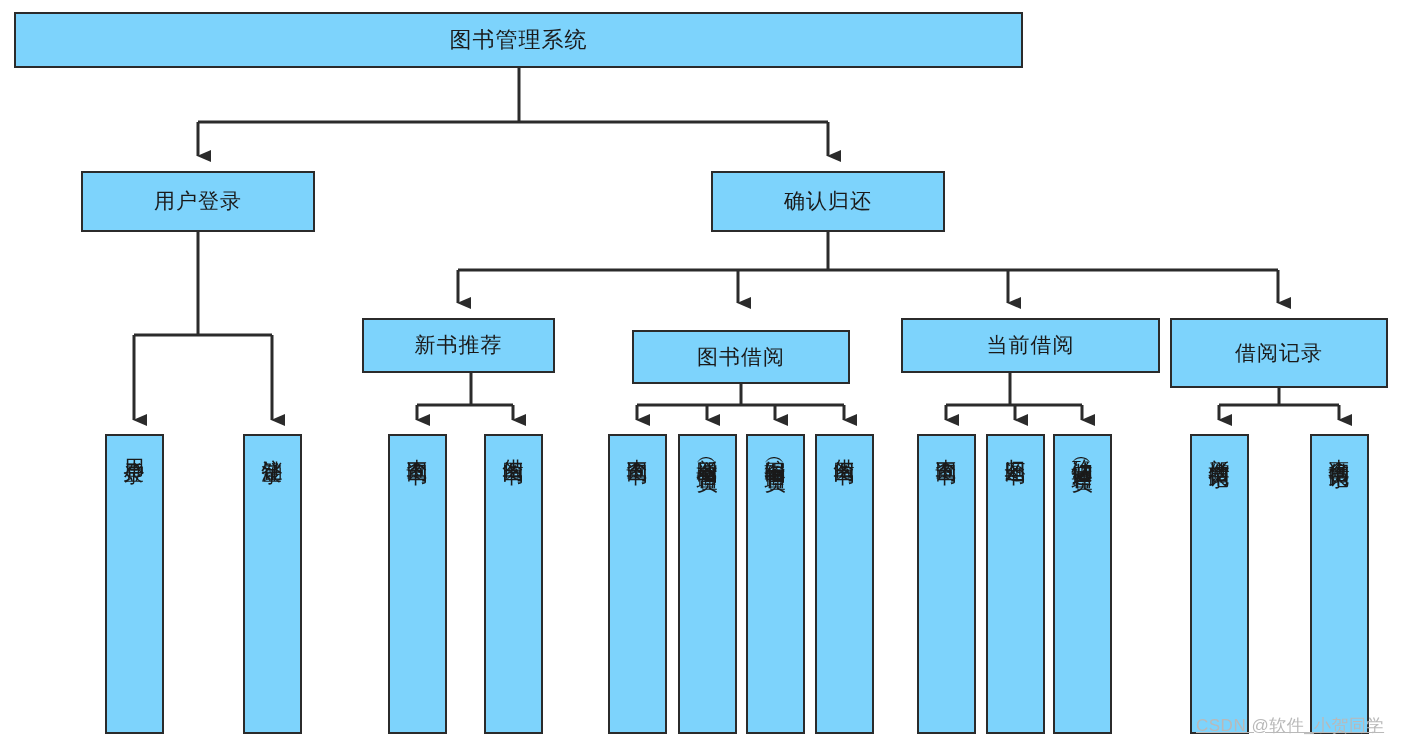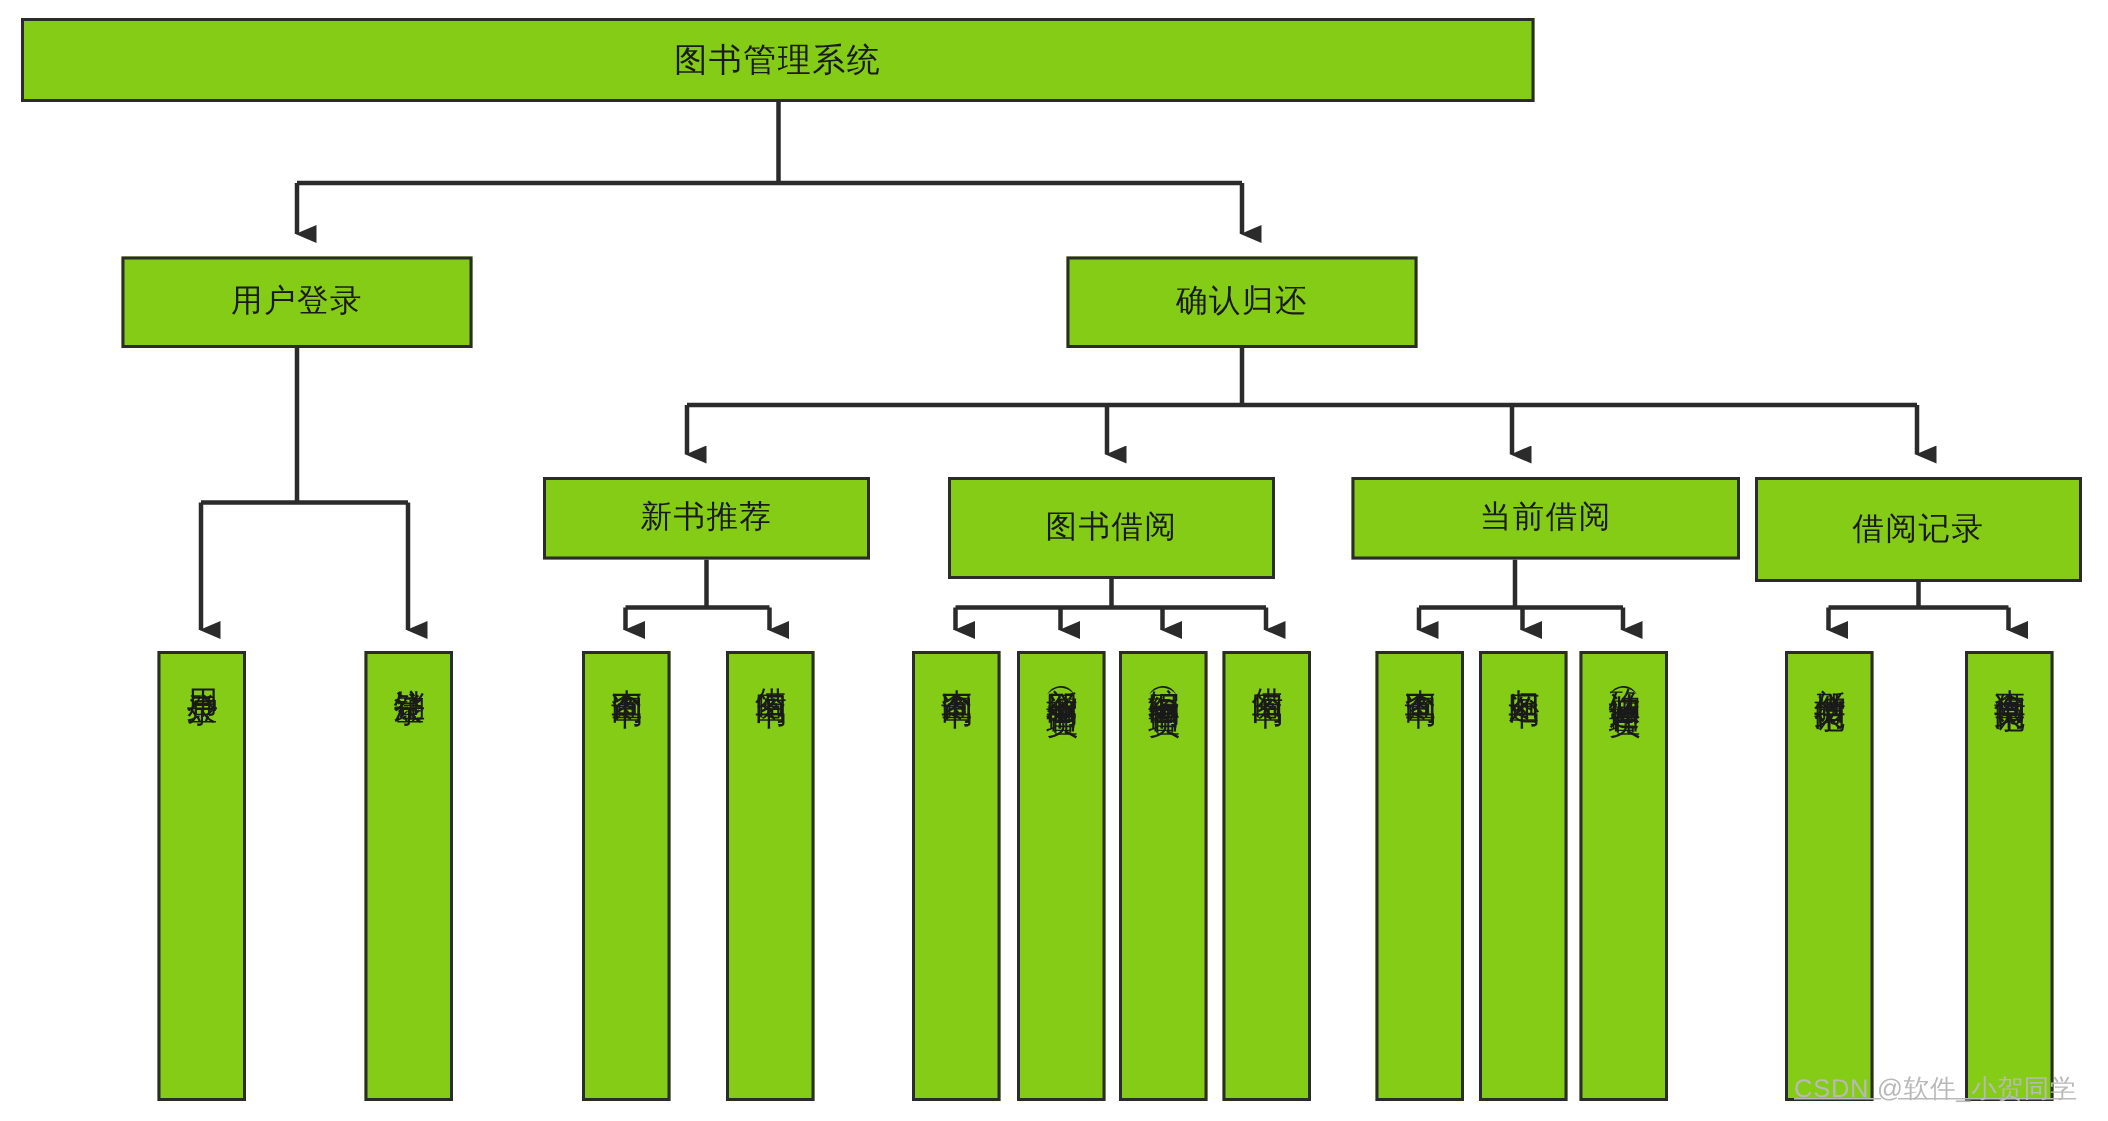--- a/index.html
+++ b/index.html
@@ -21,21 +21,21 @@
     position: absolute;
     left: 0;
     top: 0;
     width: 1405px;
     height: 747px;
     pointer-events: none;
   }
   .node {
     position: absolute;
     box-sizing: border-box;
-    background: #84cc16;
+    background: #7dd3fc;
     border: 2px solid #2b2b2b;
     display: flex;
     align-items: center;
     justify-content: center;
     color: #1a1a1a;
   }
   .node-label {
     display: block;
     text-align: center;
     line-height: 1.15;
@@ -130,24 +130,24 @@
     <span class="node-label">图书管理系统</span>
   </div>
 
   <div class="node horiz" style="left:81px; top:171px; width:234px; height:61px;">
     <span class="node-label">用户登录</span>
   </div>
   <div class="node horiz" style="left:711px; top:171px; width:234px; height:61px;">
     <span class="node-label">确认归还</span>
   </div>
 
-  <div class="node horiz" style="left:362px; top:318px; width:218px; height:55px;">
+  <div class="node horiz" style="left:362px; top:318px; width:193px; height:55px;">
     <span class="node-label">新书推荐</span>
   </div>
-  <div class="node horiz" style="left:632px; top:318px; width:218px; height:68px;">
+  <div class="node horiz" style="left:632px; top:330px; width:218px; height:54px;">
     <span class="node-label">图书借阅</span>
   </div>
   <div class="node horiz" style="left:901px; top:318px; width:259px; height:55px;">
     <span class="node-label">当前借阅</span>
   </div>
   <div class="node horiz" style="left:1170px; top:318px; width:218px; height:70px;">
     <span class="node-label">借阅记录</span>
   </div>
 
   <div class="node vert" style="left:105px; top:434px; width:59px; height:300px;">

